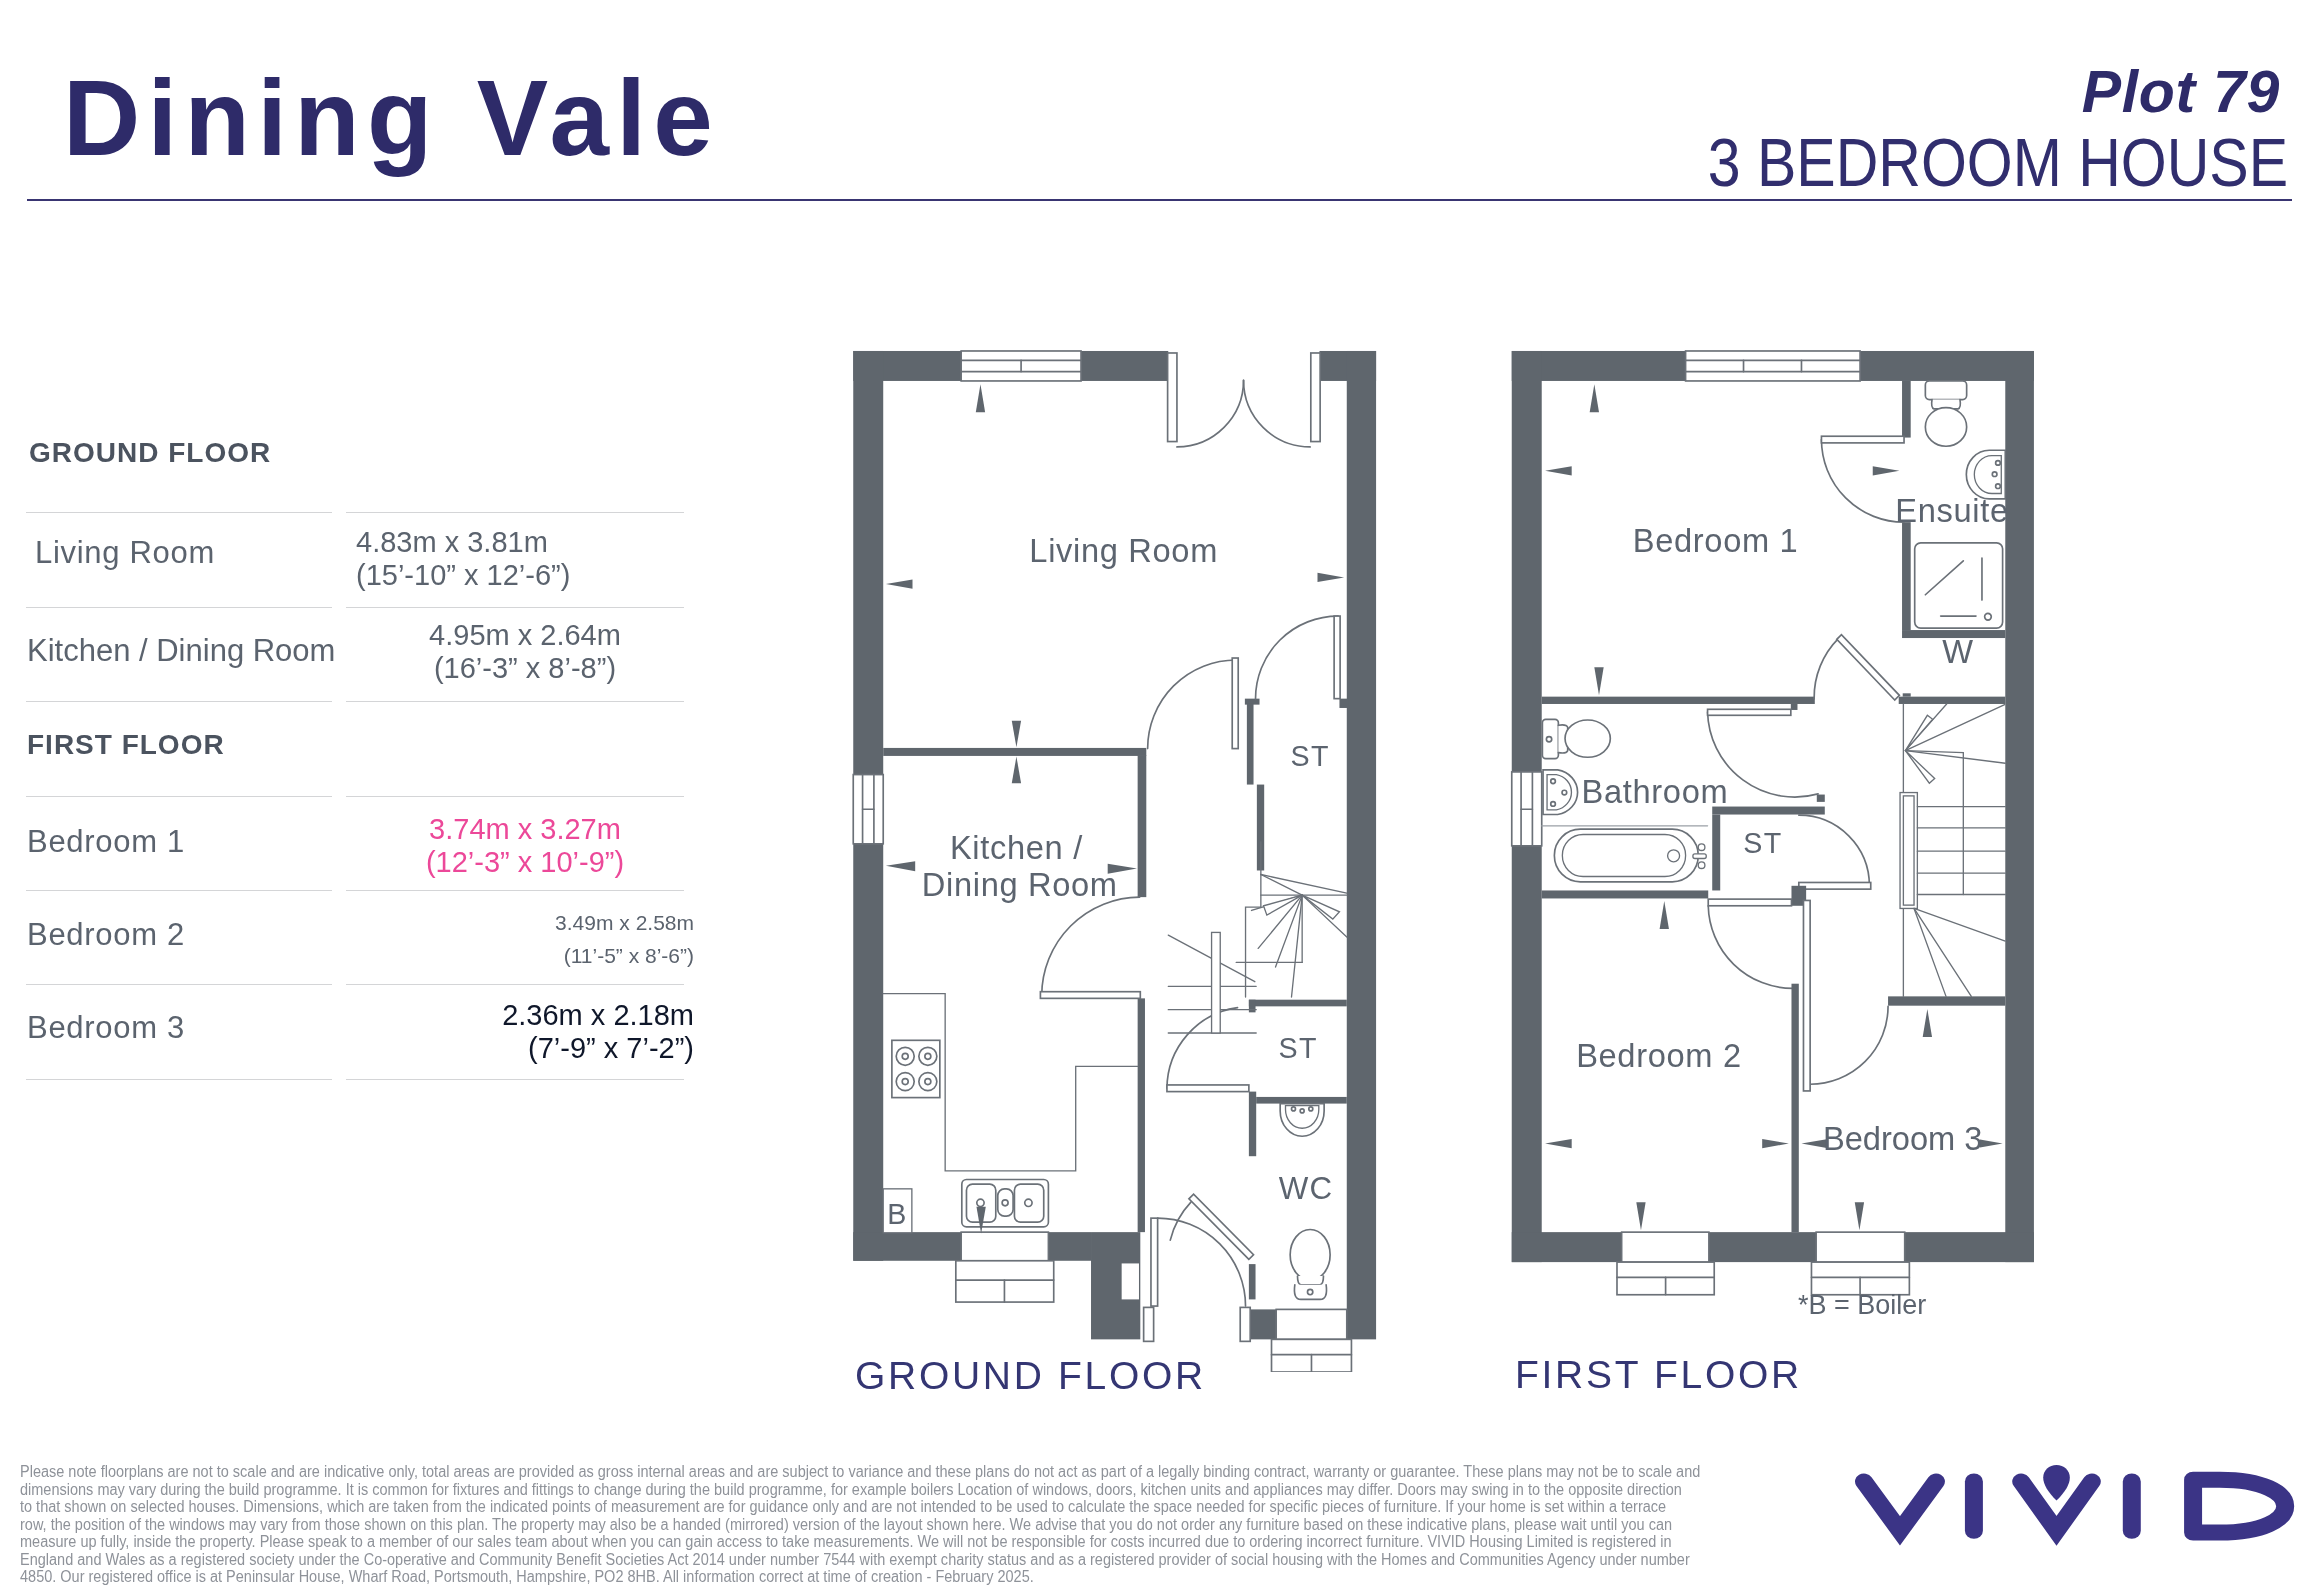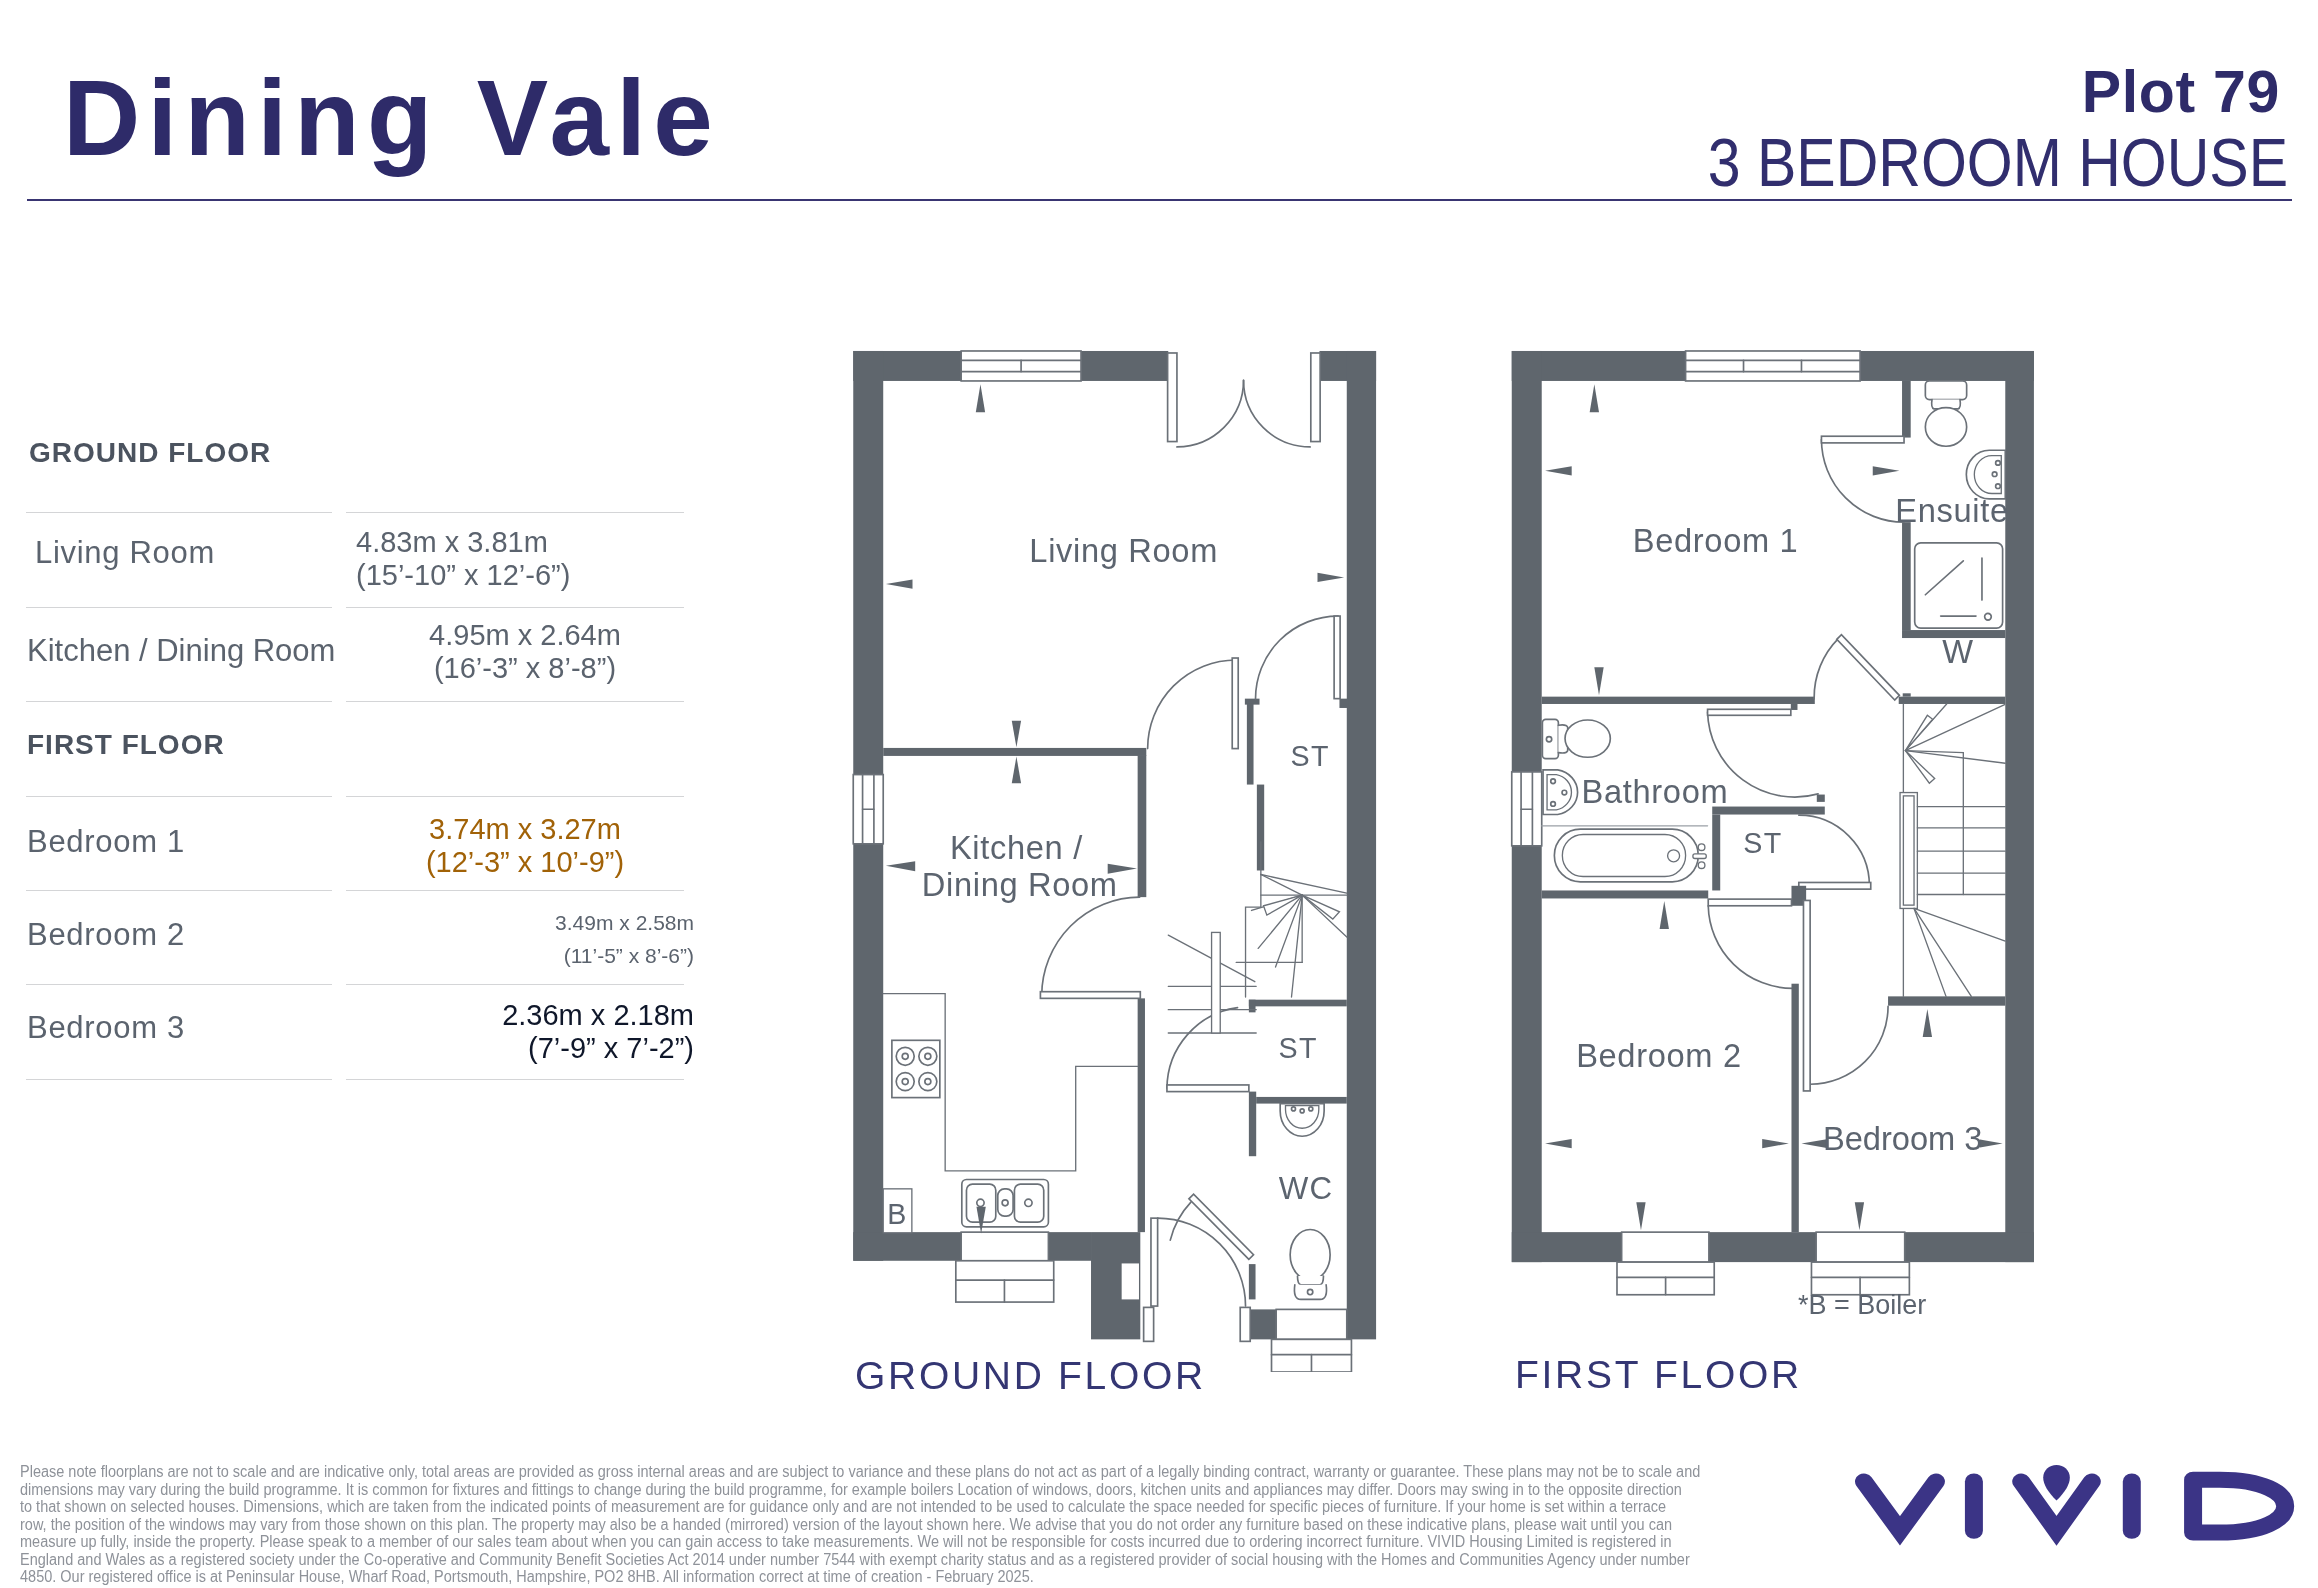--- a/index.html
+++ b/index.html
@@ -7,21 +7,21 @@
        font-family:"Liberation Sans", sans-serif;}
   .abs{position:absolute;}
   .navy{color:#2e2b69;}
   .tline{position:absolute;height:1.3px;background:#d4d5d7;}
 </style>
 </head>
 <body>
 
 <div class="abs navy" style="left:63px;top:56px;font-size:107px;font-weight:bold;letter-spacing:7.3px;">Dining Vale</div>
 
-<div class="abs navy" style="right:39px;top:58px;width:799px;text-align:right;font-size:59px;font-weight:bold;letter-spacing:0.7px;">Plot 79</div>
+<div class="abs navy" style="right:39px;top:58px;width:799px;text-align:right;font-size:59px;font-weight:bold;letter-spacing:0.7px;font-style:italic;">Plot 79</div>
 
 <div class="abs" style="right:31px;top:123px;width:999px;text-align:right;font-size:69px;font-weight:400;letter-spacing:0px;color:#312e6e;transform:scaleX(0.855);transform-origin:right top;">3 BEDROOM HOUSE</div>
 
 <div class="abs" style="left:27px;top:199px;width:2265px;height:2px;background:#393572;"></div>
 
 <div class="abs" style="left:29px;top:437px;font-size:28px;font-weight:bold;letter-spacing:1px;color:#4b535f;">GROUND FLOOR</div>
 <div class="tline" style="left:26px;top:512px;width:306px;"></div>
 <div class="tline" style="left:346px;top:512px;width:338px;"></div>
 
 <div class="abs" style="left:35px;top:535px;font-size:31px;color:#5b636e;letter-spacing:0.7px;">Living Room</div>
@@ -32,21 +32,21 @@
 <div class="abs" style="left:27px;top:633px;font-size:31px;color:#5b636e;letter-spacing:0px;">Kitchen / Dining Room</div>
 <div class="abs" style="left:356px;top:619px;width:338px;text-align:center;font-size:29px;color:#5b636e;line-height:33px;">4.95m x 2.64m<br>(16’-3” x 8’-8”)</div>
 <div class="tline" style="left:26px;top:701px;width:306px;"></div>
 <div class="tline" style="left:346px;top:701px;width:338px;"></div>
 
 <div class="abs" style="left:27px;top:729px;font-size:28px;font-weight:bold;letter-spacing:1px;color:#4b535f;">FIRST FLOOR</div>
 <div class="tline" style="left:26px;top:796px;width:306px;"></div>
 <div class="tline" style="left:346px;top:796px;width:338px;"></div>
 
 <div class="abs" style="left:27px;top:824px;font-size:31px;color:#5b636e;letter-spacing:0.7px;">Bedroom 1</div>
-<div class="abs" style="left:356px;top:813px;width:338px;text-align:center;font-size:29px;color:#a16207;line-height:33px;">3.74m x 3.27m<br>(12’-3” x 10’-9”)</div>
+<div class="abs" style="left:356px;top:813px;width:338px;text-align:center;font-size:29px;color:#ec4899;line-height:33px;">3.74m x 3.27m<br>(12’-3” x 10’-9”)</div>
 <div class="tline" style="left:26px;top:890px;width:306px;"></div>
 <div class="tline" style="left:346px;top:890px;width:338px;"></div>
 
 <div class="abs" style="left:27px;top:917px;font-size:31px;color:#5b636e;letter-spacing:0.7px;">Bedroom 2</div>
 <div class="abs" style="left:356px;top:906px;width:338px;text-align:right;font-size:21px;color:#5b636e;line-height:33px;">3.49m x 2.58m<br>(11’-5” x 8’-6”)</div>
 <div class="tline" style="left:26px;top:984px;width:306px;"></div>
 <div class="tline" style="left:346px;top:984px;width:338px;"></div>
 
 <div class="abs" style="left:27px;top:1010px;font-size:31px;color:#5b636e;letter-spacing:0.7px;">Bedroom 3</div>
 <div class="abs" style="left:356px;top:999px;width:338px;text-align:right;font-size:29px;color:#0f172a;line-height:33px;">2.36m x 2.18m<br>(7’-9” x 7’-2”)</div>

